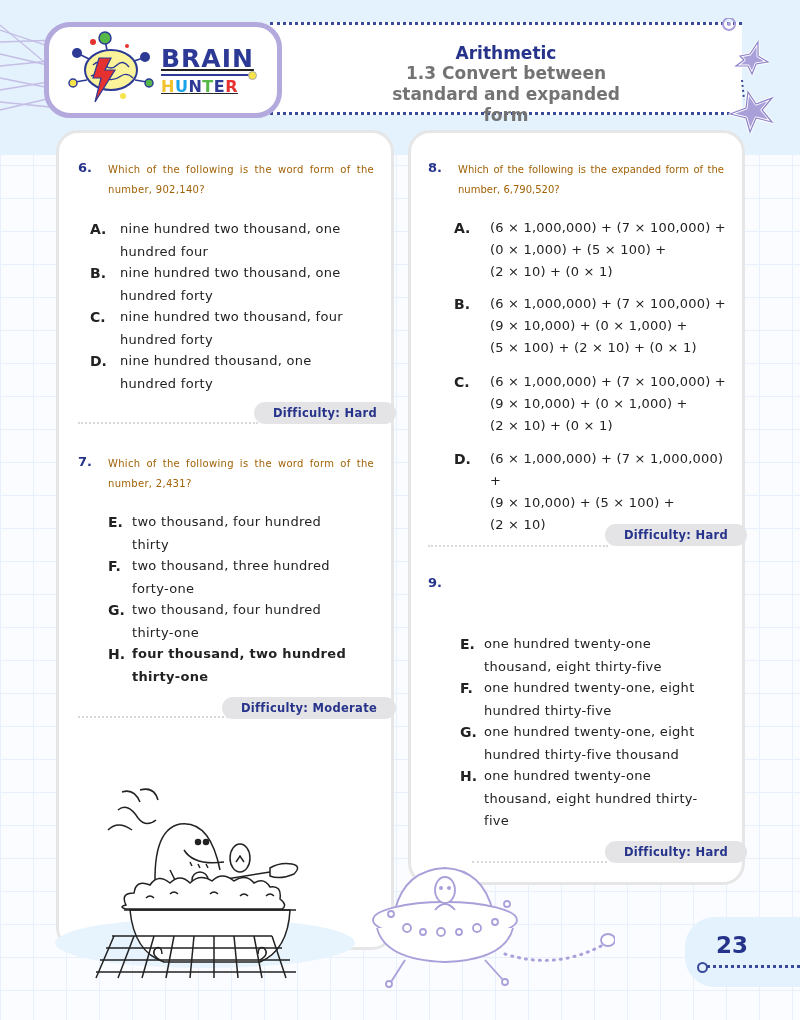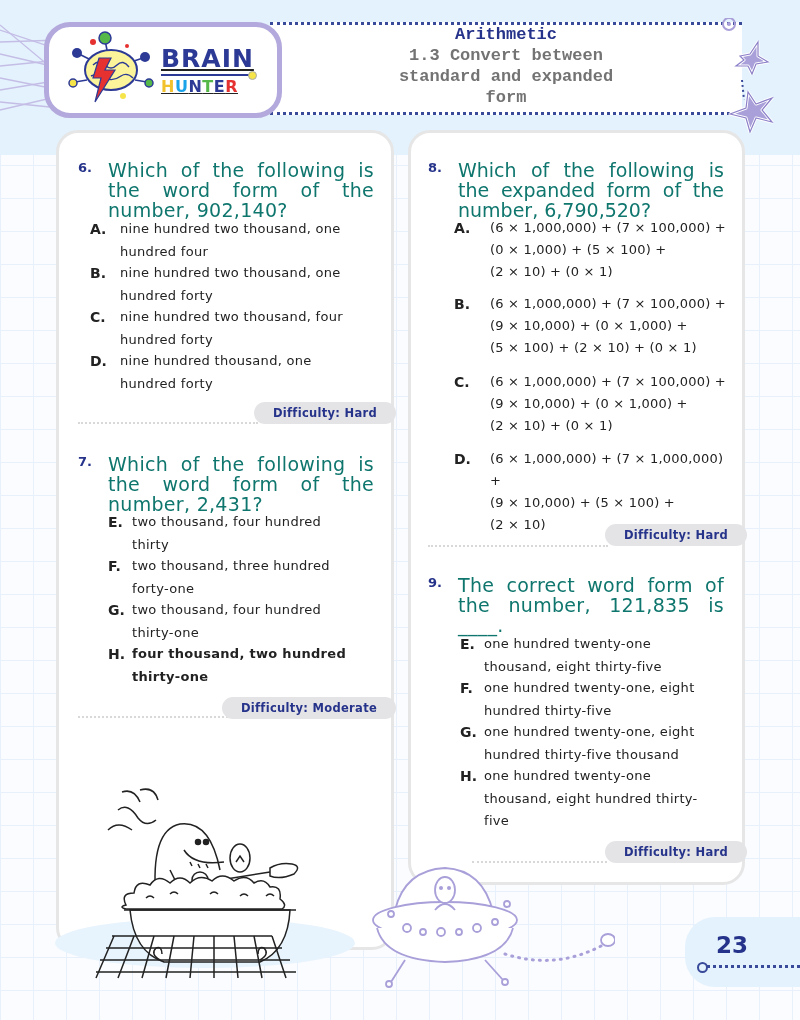--- a/index.html
+++ b/index.html
@@ -36,36 +36,36 @@
     .logo-divider { height: 2px; background: #2c3a96; width: 88px; margin: 1px 0 2px 0; position: relative; }
     .logo-divider::after {
       content: ""; position: absolute; right: -8px; top: -3px; width: 7px; height: 7px;
       border-radius: 50%; background: #f6e44b; border: 1px solid #aaa;
     }
     .logo-hunter-word { font-weight: bold; font-size: 16px; letter-spacing: 0.5px; line-height: 18px; }
     .title-box {
       position: absolute; left: 270px; top: 22px; width: 472px; height: 93px;
       background: #fff;
       border-top: 3px dotted #3a4a9a; border-bottom: 3px dotted #3a4a9a;
-      text-align: center;  font-family: Liberation Mono, monospace;
+      text-align: center; padding-top: 18px;
     }
     .title-subject { font-size: 17px; font-weight: bold; color: #26338a; line-height: 20px; }
     .title-lesson { font-size: 17px; font-weight: bold; color: #737373; line-height: 21px; }
     .stars { position: absolute; left: 712px; top: 18px; width: 90px; height: 115px; }
 
     .card {
       position: absolute; background: #fff; border: 3px solid #e6e6e6; border-radius: 22px;
     }
     .card-left { left: 56px; top: 130px; width: 338px; height: 820px; }
     .card-right { left: 408px; top: 130px; width: 337px; height: 755px; }
 
     .question { position: absolute; }
     .q-num { position: absolute; left: 0; top: 0; color: #26338a; font-weight: bold; font-size: 13px; }
     .q-text {
-      position: absolute; left: 30px; top: 0; width: 266px; font-size: 19px; color: #0f766e;
+      position: absolute; left: 30px; top: 0; width: 266px; font-size: 10px; color: #a16207;
       line-height: 20px; text-align: justify; letter-spacing: 0.3px;
     }
     .opt { position: absolute; font-size: 13px; line-height: 22.5px; color: #222; }
     .opt-letter { position: absolute; left: 0; top: 0; font-weight: bold; font-size: 14px; }
     .opt-text { position: absolute; left: 30px; top: 0; letter-spacing: 0.3px; }
     .math-opt .opt-text { left: 36px; font-size: 13px; letter-spacing: 0.2px; line-height: 22px; }
 
     .sep { position: absolute; border-top: 2px dotted #d8d8d8; height: 0; }
     .badge {
       position: absolute; height: 22px; border-radius: 11px; background: #e4e4e6;
@@ -223,21 +223,20 @@
   <div class="opt math-opt" style="left:26px; top:288px; width:280px; height:66px;">
     <span class="opt-letter">D.</span>
     <span class="opt-text"><span>(6 × 1,000,000) + (7 × 1,000,000) +</span><br><span>(9 × 10,000) + (5 × 100) +</span><br><span>(2 × 10)</span></span>
   </div>
 </div>
 <div class="sep" style="left:428px; top:545px; width:180px;"></div>
 <div class="badge" style="left:605px; top:524px; width:142px;">Difficulty: Hard</div>
 
 <div class="question" style="left:428px; top:575px; width:300px; height:260px;">
   <span class="q-num">9.</span>
-  <div class="q-text" style="text-align-last:left;">The correct word form of the number, 121,835 is ____.</div>
   <div class="opt" style="left:32px; top:58px; width:270px; height:44px;">
     <span class="opt-letter">E.</span>
     <span class="opt-text" style="left:24px;"><span>one hundred twenty-one</span><br><span>thousand, eight thirty-five</span></span>
   </div>
   <div class="opt" style="left:32px; top:102px; width:270px; height:44px;">
     <span class="opt-letter">F.</span>
     <span class="opt-text" style="left:24px;"><span>one hundred twenty-one, eight</span><br><span>hundred thirty-five</span></span>
   </div>
   <div class="opt" style="left:32px; top:146px; width:270px; height:44px;">
     <span class="opt-letter">G.</span>

